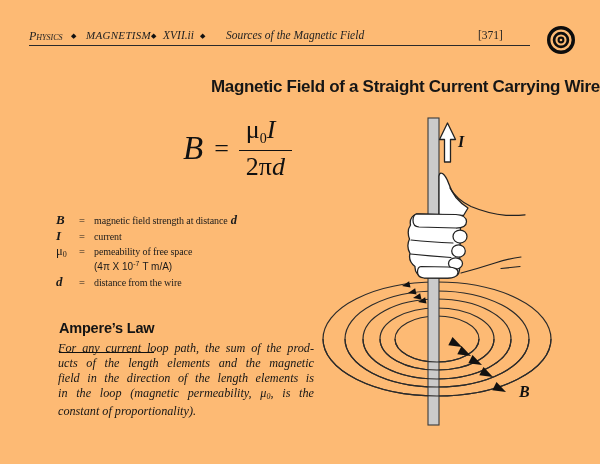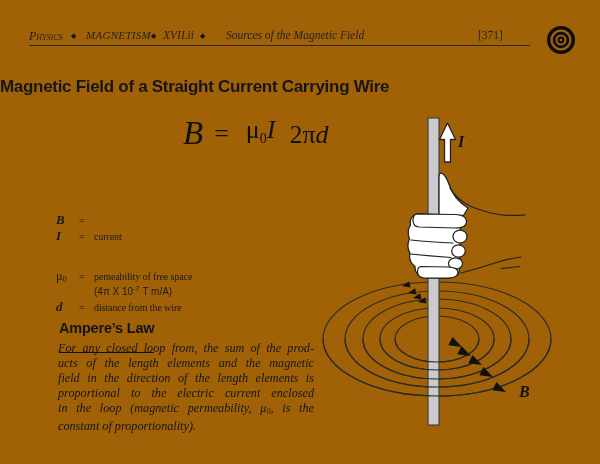--- a/index.html
+++ b/index.html
@@ -1,52 +1,52 @@
 <!DOCTYPE html>
 <html><head>
 <meta charset="utf-8">
 <style>
   html,body { margin:0; padding:0; background:#ffffff; }
-  .page { position:relative; width:600px; height:464px; background:#a16207;
+  .page { position:relative; width:600px; height:464px; background:#fdba74;
           font-family:"Liberation Serif", serif; color:#1a1a1a; overflow:hidden; }
 
   
   .hdr-item { position:absolute; top:29px; font-style:italic; font-size:11.5px; white-space:nowrap; color:#222; }
   .hdr-course   { left:29px;  font-variant:small-caps; font-style:italic; font-size:12px; }
   .hdr-diamond  { position:absolute; top:32px; font-size:7px; font-style:normal; color:#111; }
   .hdr-d1 { left:71px; } .hdr-d2 { left:151px; } .hdr-d3 { left:200px; }
   .hdr-subject  { left:86px; font-size:11px; letter-spacing:0.3px; }
   .hdr-section  { left:163px;text-align:right; }
   .hdr-topic    { left:226px; }
   .hdr-pageref  { left:478px; font-style:normal; font-size:11.5px; }
   .hdr-rule { position:absolute; left:29px; top:45px; width:501px; height:1.2px; background:#2a2a2a; }
   .masthead-svg { position:absolute; left:546px; top:25px; }
 
   
-  .title { position:absolute; left:0; right:0; top:77px; text-align:left;
+  .title { position:absolute; left:0; right:0; top:77px; text-align:right;
            font-family:"Liberation Sans", sans-serif; font-weight:bold;
            font-size:17px; letter-spacing:-0.3px; color:#161616; }
 
   
   .formula { position:absolute; left:183px; top:117px; display:flex; align-items:center; color:#111; }
   .f-lhs { font-style:italic; font-size:33px; line-height:1; }
   .f-eq  { font-size:26px; line-height:1; margin:0 10px 0 11px; }
-  .f-frac { display:flex; flex-direction:row; align-items:center; }
+  .f-frac { display:flex; flex-direction:column; }
   .f-num, .f-den { font-size:26px; line-height:1; padding:0 7px; }
   .f-num { padding-bottom:4px; }
   .f-den { padding-top:3px; }
   .f-bar { align-self:stretch; height:0; border-top:1.8px solid #111; }
   .f-ital { font-style:italic; }
   .f-sub { font-size:14px; vertical-align:-5px; }
 
   
   .defs { position:absolute; left:56px; top:212px; }
   .def-row { display:grid; grid-template-columns:23px 15px auto; align-items:baseline; min-height:14.6px; }
   .def-sym { font-weight:bold; font-style:italic; font-size:13px; }
-  .def-sym-mu { font-weight:normal; font-style:normal; font-size:12.5px;margin-top:25px; }
+  .def-sym-mu { font-weight:normal; font-style:normal; font-size:12.5px; }
   .def-sub { font-size:8px; vertical-align:-2px; }
   .def-eq { font-size:10.5px; }
   .def-text { font-size:10px; letter-spacing:-0.1px; white-space:nowrap; }
   .def-dsuffix { font-weight:bold; font-style:italic; font-size:12.5px; margin-left:3px; }
   .def-note { font-family:"Liberation Sans", sans-serif; font-size:10px; margin:1px 0 2px; }
   .def-note sup { font-size:7px; }
   .def-note .tail { margin-left:3px; }
 
   
   .amp-head { position:absolute; left:59px; top:320px;
@@ -92,20 +92,21 @@
       <span class="f-num"><span>μ</span><span class="f-sub">0</span><span class="f-ital">I</span></span>
       <span class="f-bar"></span>
       <span class="f-den"><span>2π</span><span class="f-ital">d</span></span>
     </span>
   </div>
 
   <div class="defs">
     <div class="def-row">
       <span class="def-sym">B</span>
       <span class="def-eq">=</span>
+      <span class="def-text"><span>magnetic field strength at distance</span><span class="def-dsuffix">d</span></span>
     </div>
     <div class="def-row">
       <span class="def-sym">I</span>
       <span class="def-eq">=</span>
       <span class="def-text">current</span>
     </div>
     <div class="def-row">
       <span class="def-sym def-sym-mu"><span>μ</span><span class="def-sub">0</span></span>
       <span class="def-eq">=</span>
       <span class="def-text">pemeability of free space</span>
@@ -117,24 +118,23 @@
     </div>
     <div class="def-row">
       <span class="def-sym">d</span>
       <span class="def-eq">=</span>
       <span class="def-text">distance from the wire</span>
     </div>
   </div>
 
   <div class="amp-head">Ampere’s Law</div>
   <div class="amp-body">
-    <div class="amp-line">For any closed loop from, the sum of the prod-</div>
+    <div class="amp-line">For any current loop path, the sum of the prod-</div>
     <div class="amp-line">ucts of the length elements and the magnetic</div>
     <div class="amp-line">field in the direction of the length elements is</div>
-    <div class="amp-line">proportional to the electric current enclosed</div>
     <div class="amp-line"><span>in the loop (magnetic permeability, </span><span>μ</span><span class="amp-sub">0</span><span>, is the</span></div>
     <div class="amp-line amp-line-last">constant of proportionality).</div>
   </div>
 
   <svg class="figure-svg" width="280" height="330" viewBox="0 0 280 330">
 
     <g fill="none" stroke="#2b2b2b" stroke-width="1.2">
       <ellipse cx="117" cy="229" rx="114" ry="57"></ellipse>
       <ellipse cx="117" cy="229" rx="92" ry="48"></ellipse>
       <ellipse cx="117" cy="229" rx="74" ry="40"></ellipse>

